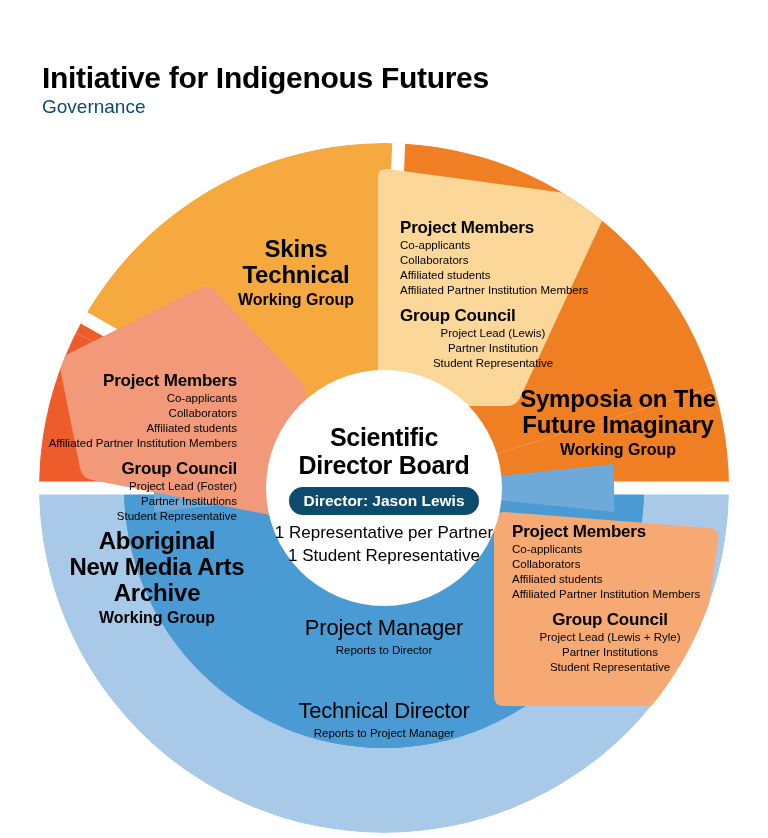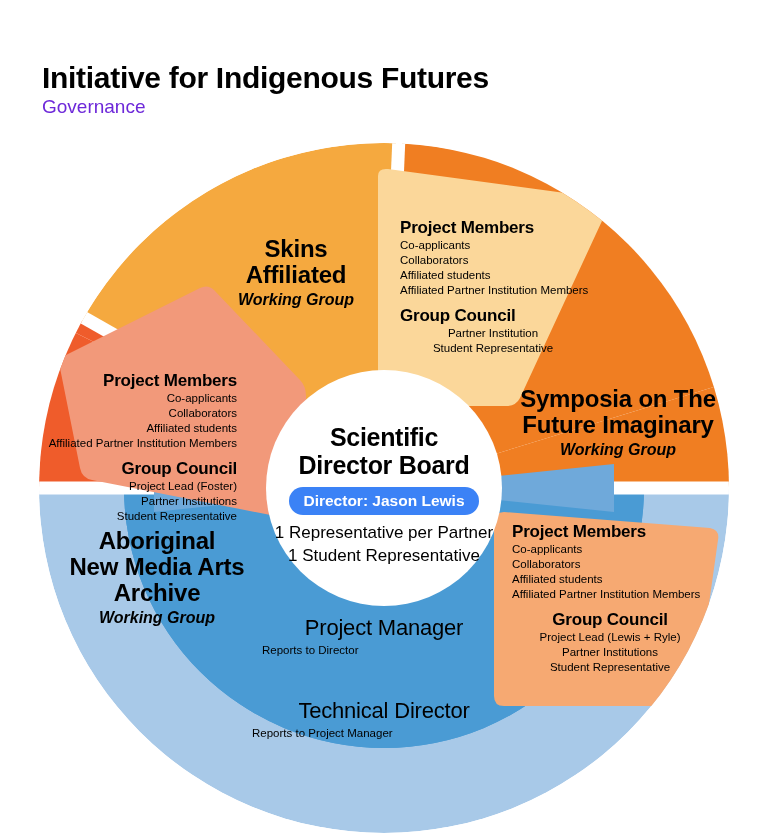--- a/index.html
+++ b/index.html
@@ -35,21 +35,21 @@
     letter-spacing: -0.3px;
     line-height: 1.05;
     margin: 0 0 3px 0;
     color: #000;
   }
   .subtitle {
     font-size: 19px;
     font-weight: normal;
     line-height: 1.1;
     margin: 0;
-    color: #6d28d9;
+    color: #0c4a6e;
   }
 
   
   .diagram {
     position: absolute;
     left: 0;
     top: 118px;
     width: 768px;
     height: 712px;
   }
@@ -68,21 +68,20 @@
     font-weight: bold;
     font-size: 24px;
     line-height: 1.08;
     letter-spacing: -0.2px;
   }
   .seg-sub {
     font-weight: bold;
     font-size: 16px;
     line-height: 1.2;
     margin-top: 2px;
-    font-style: italic;
   }
   .panel-head {
     font-weight: bold;
     font-size: 17px;
     line-height: 1.15;
     letter-spacing: -0.2px;
   }
   .panel-list {
     font-size: 11.5px;
     line-height: 1.32;
@@ -91,21 +90,21 @@
   .panel-list div { white-space: nowrap; }
 
   .center-title {
     font-weight: bold;
     font-size: 25px;
     line-height: 1.1;
     text-align: center;
     letter-spacing: -0.3px;
   }
   .badge {
-    background: #3b82f6;
+    background: #0c4a6e;
     color: #ffffff;
     font-weight: bold;
     font-size: 15.5px;
     border-radius: 14px;
     padding: 5px 14px 6px 14px;
     display: inline-block;
     line-height: 1.1;
     white-space: nowrap;
   }
   .center-notes {
@@ -118,20 +117,21 @@
   .role-title {
     font-weight: normal;
     font-size: 22px;
     line-height: 1.1;
     text-align: center;
     letter-spacing: -0.2px;
   }
   .role-sub {
     font-size: 11.5px;
     line-height: 1.3;
+    text-align: center;
     margin-top: 3px;
   }
 
   .ta-c { text-align: center; }
   .ta-r { text-align: right; }
   .ta-l { text-align: left; }
 </style>
 </head>
 <body>
 
@@ -238,21 +238,21 @@
                  L 718 404
                  Q 720 394 710 392
                  Z" fill="#F6A972"></path>
 
         <circle cx="384" cy="352" r="118" fill="#ffffff"></circle>
       </g>
     </svg>
 
     <div class="lbl ta-c" style="left:196px; top:100px; width:200px;">
       <div class="seg-title">Skins</div>
-      <div class="seg-title">Affiliated</div>
+      <div class="seg-title">Technical</div>
       <div class="seg-sub">Working Group</div>
     </div>
 
     <div class="lbl ta-c" style="left:500px; top:250px; width:236px;">
       <div class="seg-title">Symposia on The</div>
       <div class="seg-title">Future Imaginary</div>
       <div class="seg-sub">Working Group</div>
     </div>
 
     <div class="lbl ta-c" style="left:34px; top:392px; width:246px;">
@@ -265,20 +265,21 @@
     <div class="lbl ta-l" style="left:400px; top:82px; width:220px;">
       <div class="panel-head">Project Members</div>
       <div class="panel-list">
         <div>Co-applicants</div>
         <div>Collaborators</div>
         <div>Affiliated students</div>
         <div>Affiliated Partner Institution Members</div>
       </div>
       <div class="panel-head" style="margin-top:8px;">Group Council</div>
       <div class="panel-list ta-c" style="width:186px;">
+        <div>Project Lead (Lewis)</div>
         <div>Partner Institution</div>
         <div>Student Representative</div>
       </div>
     </div>
 
     <div class="lbl ta-r" style="left:40px; top:235px; width:197px;">
       <div class="panel-head">Project Members</div>
       <div class="panel-list">
         <div>Co-applicants</div>
         <div>Collaborators</div>

